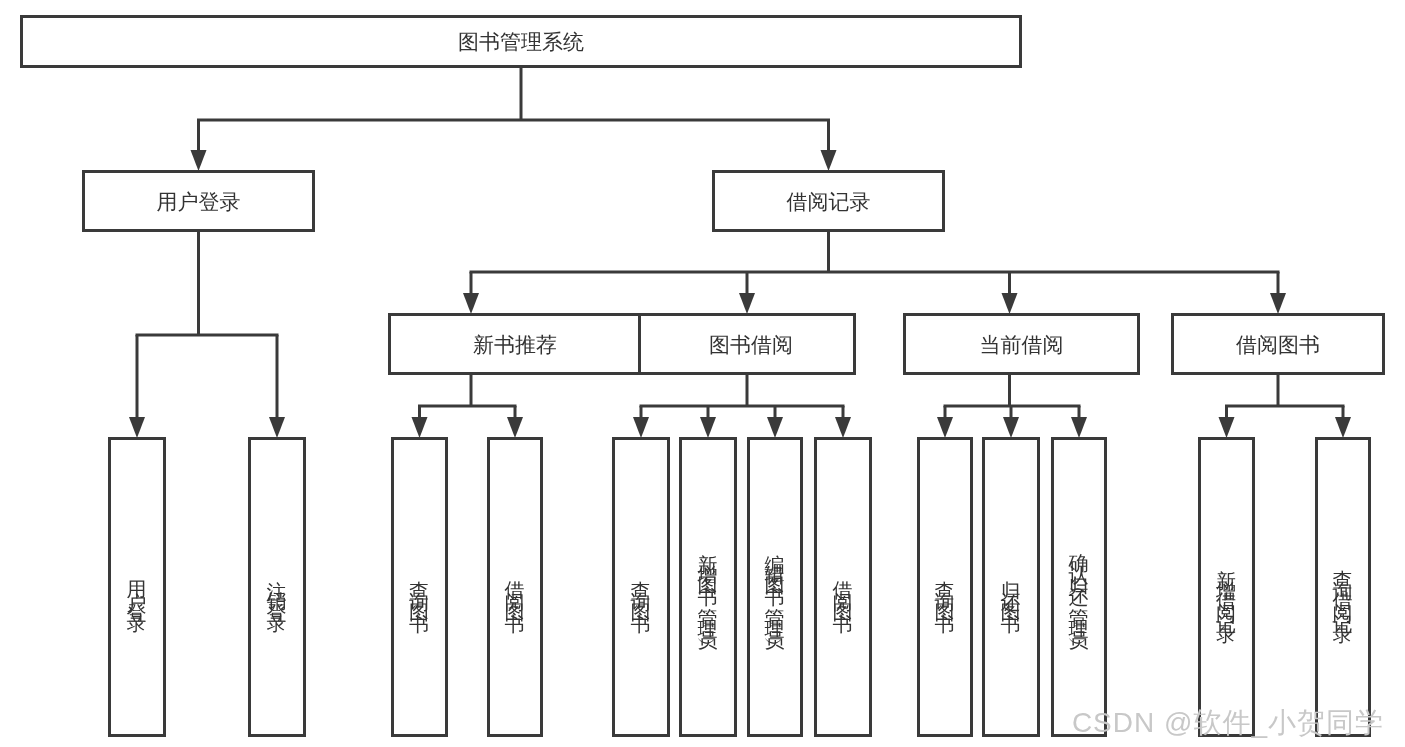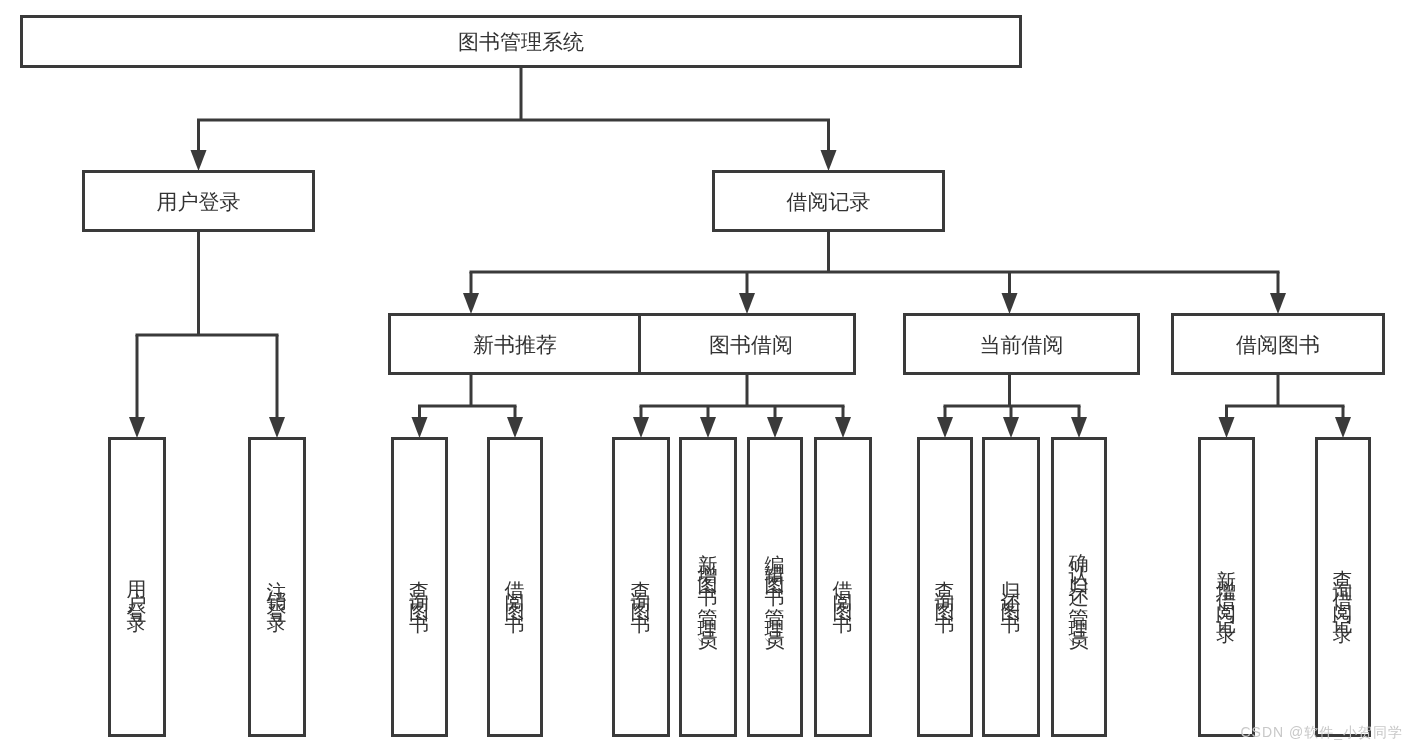--- a/index.html
+++ b/index.html
@@ -39,23 +39,23 @@
   }
   .node.vertical .node-label {
     writing-mode: vertical-rl;
     text-orientation: mixed;
     font-size: 20px;
     letter-spacing: 11px;
     line-height: 1;
   }
   .watermark {
     position: absolute;
-    right: 2px;
+    right: 21px;
     bottom: 5px;
-    font-size: 14px;
+    font-size: 28px;
     color: var(--watermark-color, #c8c8c8);
     letter-spacing: 1px;
     white-space: nowrap;
     pointer-events: none;
   }
 </style>
 </head>
 <body>
 
 <div class="canvas">

